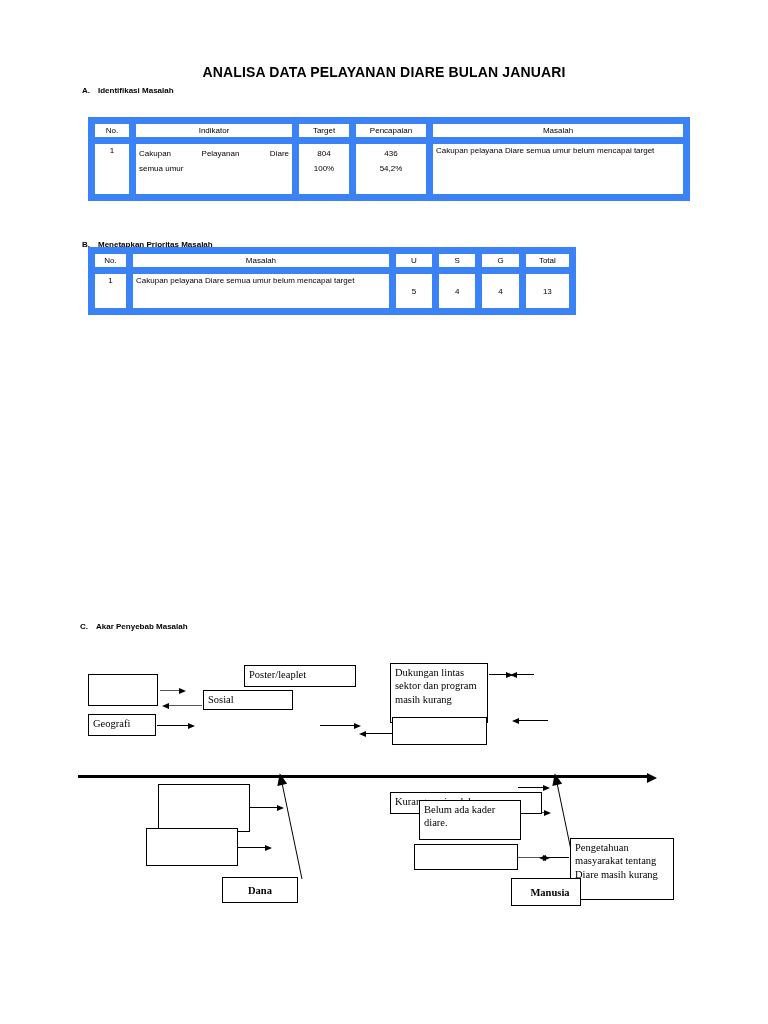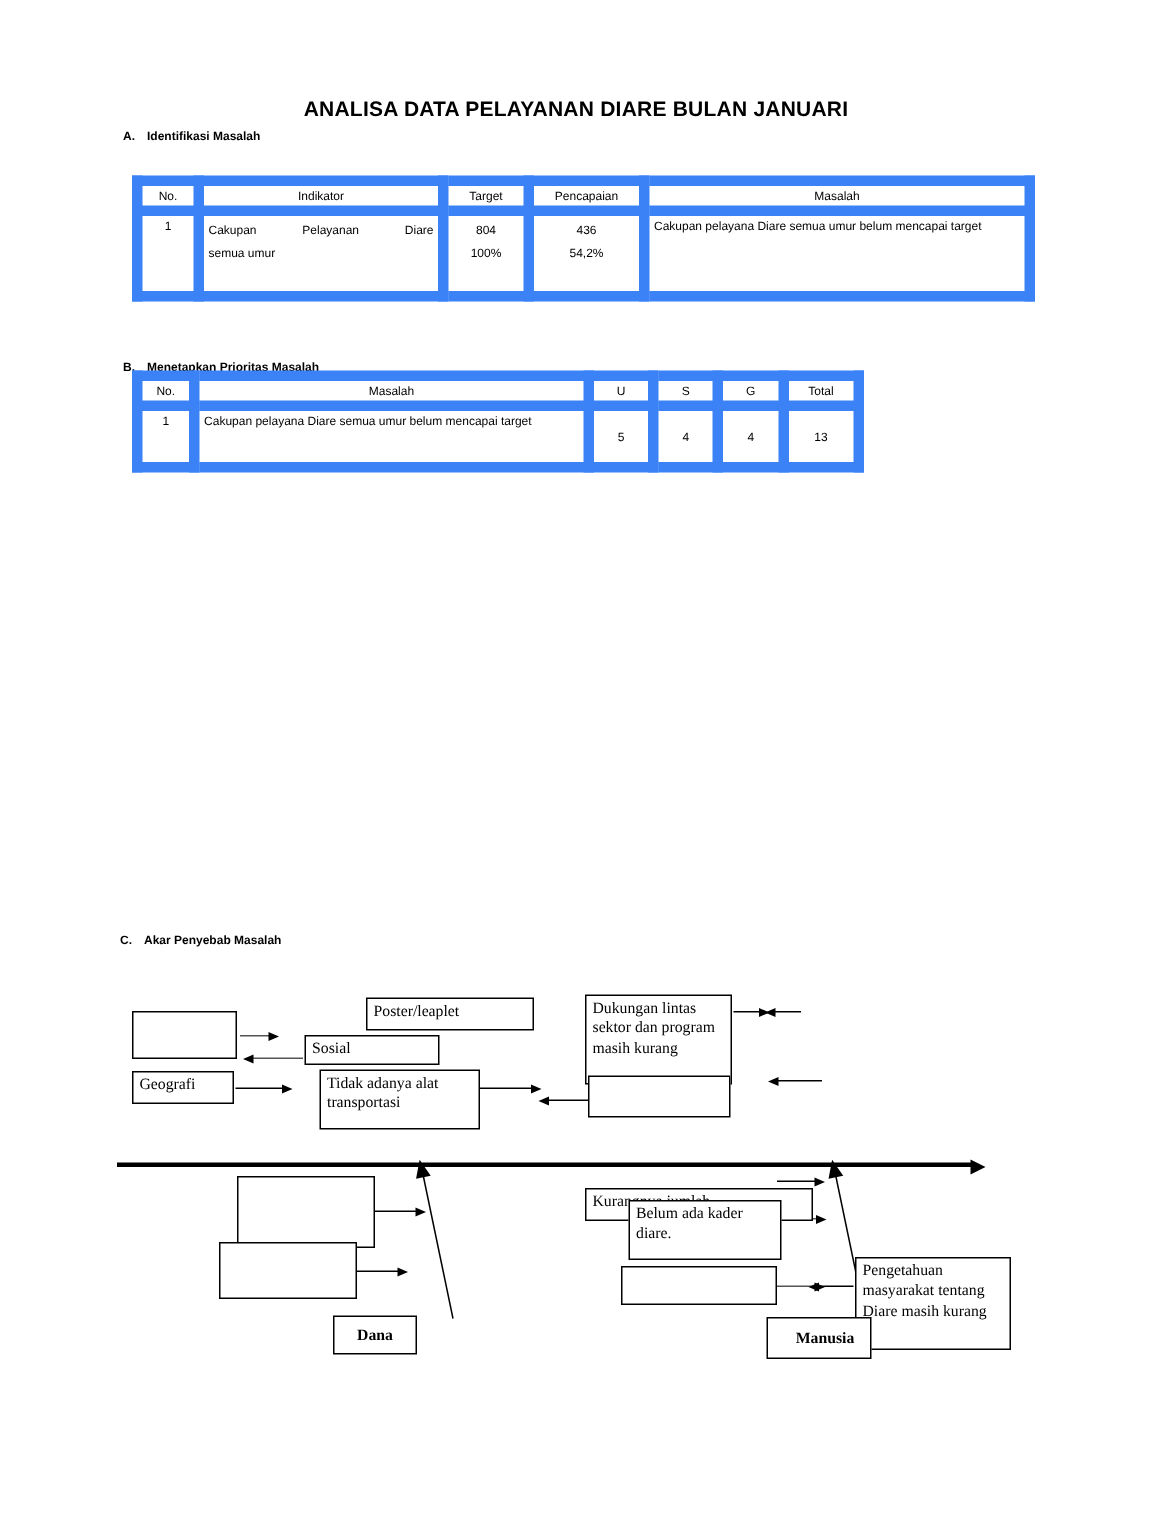--- a/index.html
+++ b/index.html
@@ -201,40 +201,39 @@
 
     <div class="fbox" style="left:200px;top:25px;width:112px;height:22px;margin-left:44px;">Poster/leaplet</div>
     <div class="arrow r" style="left:312px;top:35px;width:28px;"></div>
 
     <div class="fbox" style="left:203px;top:50px;width:90px;height:20px;">Sosial</div>
     <div class="arrow l" style="left:168px;top:65px;width:34px;"></div>
 
     <div class="fbox" style="left:88px;top:74px;width:68px;height:22px;">Geografi</div>
     <div class="arrow r dark" style="left:157px;top:85px;width:32px;"></div>
 
-    <div class="fbox" style="left:213px;top:73px;width:107px;height:40px;">Tidak adanya alat transportasi</div>
     <div class="arrow r dark" style="left:320px;top:85px;width:35px;"></div>
 
     <div class="fbox" style="left:390px;top:23px;width:98px;height:60px;">Dukungan lintas sektor dan program masih kurang</div>
     <div class="arrow r dark" style="left:489px;top:34px;width:18px;"></div>
     <div class="arrow l dark" style="left:516px;top:34px;width:18px;"></div>
 
     <div class="fbox empty" style="left:392px;top:77px;width:95px;height:28px;"></div>
     <div class="arrow l dark" style="left:365px;top:93px;width:28px;"></div>
 
     <div class="arrow l dark" style="left:518px;top:80px;width:30px;"></div>
 
 
     <div class="fbox empty" style="left:158px;top:144px;width:92px;height:48px;"></div>
     <div class="arrow r dark" style="left:250px;top:167px;width:28px;"></div>
 
     <div class="fbox empty" style="left:146px;top:188px;width:92px;height:38px;"></div>
     <div class="arrow r dark" style="left:238px;top:207px;width:28px;"></div>
 
-    <div class="fbox bold" style="left:222px;top:237px;width:56px;height:26px;line-height:22px;">Dana</div>
+    <div class="fbox bold" style="left:222px;top:237px;width:76px;height:26px;line-height:22px;">Dana</div>
 
     <div class="rib" style="left:276px;top:133px;width:30px;height:108px;">
       <svg width="30" height="108" viewBox="0 0 30 108">
         <line x1="26" y1="106" x2="6" y2="10" stroke="#000" stroke-width="1"></line>
         <polygon points="5,0 10,12 0,12" fill="#000" transform="rotate(-12 5 6)"></polygon>
       </svg>
     </div>
 
     <div class="fbox" style="left:390px;top:152px;width:152px;height:22px;">Kurangnya jumlah</div>
     <div class="arrow r dark" style="left:518px;top:147px;width:26px;"></div>

